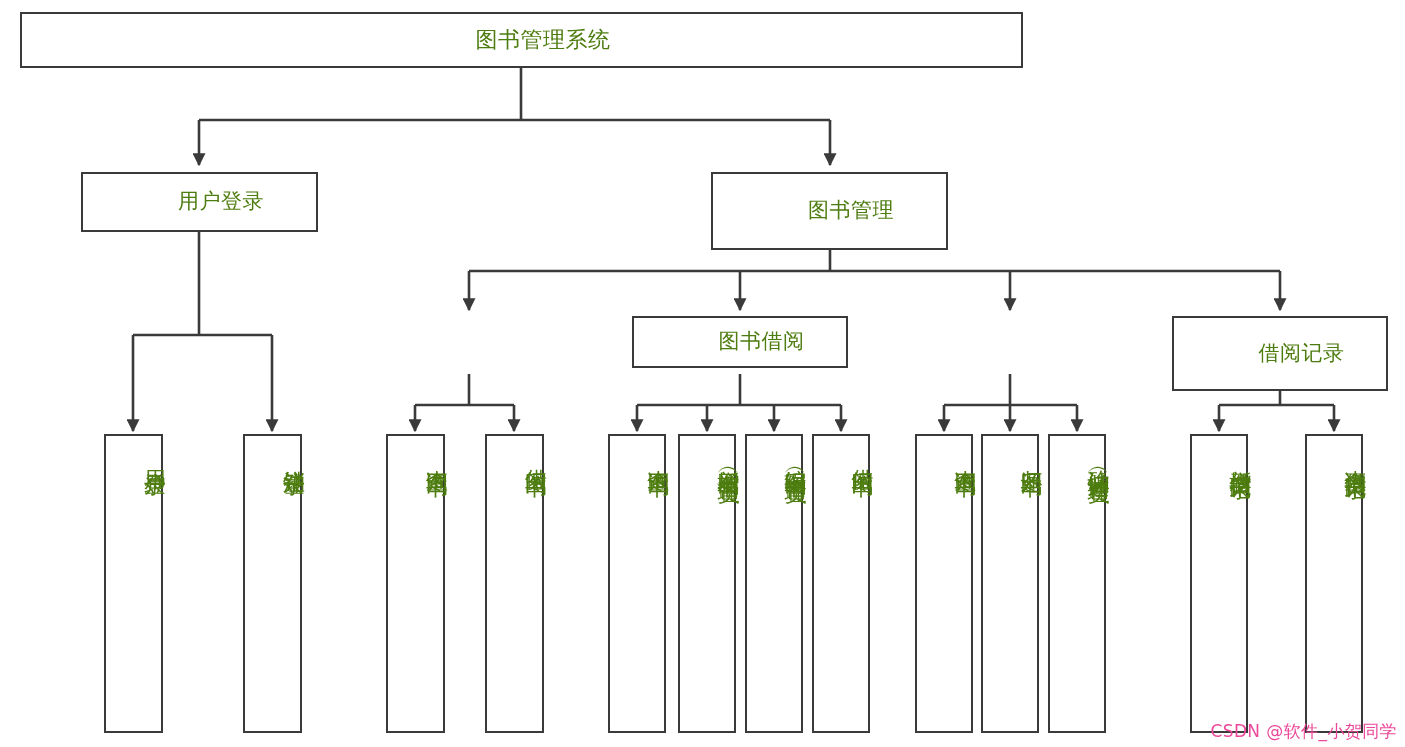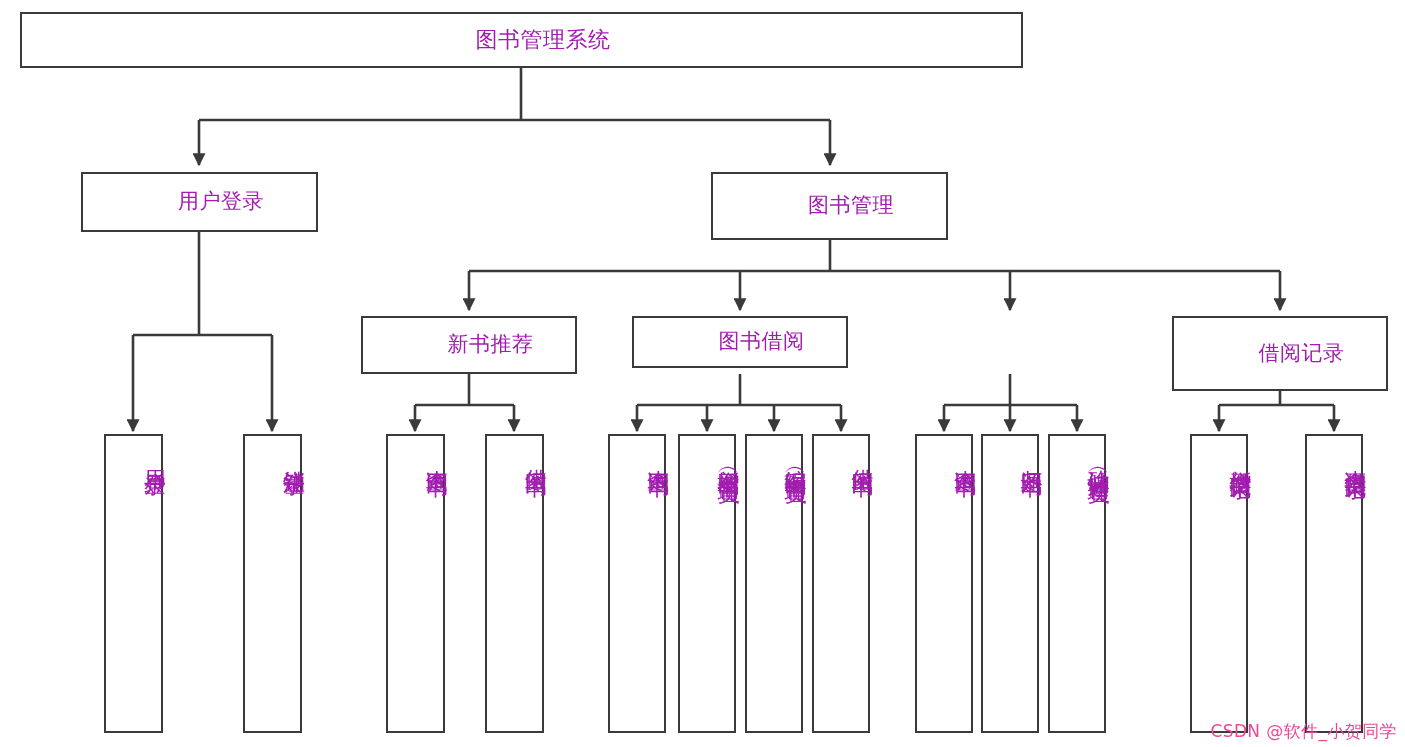--- a/index.html
+++ b/index.html
@@ -22,21 +22,21 @@
     left: 0;
     top: 0;
     width: 1405px;
     height: 747px;
   }
   .node {
     position: absolute;
     box-sizing: border-box;
     border: 2px solid #3a3a3a;
     background: #ffffff;
-    color: #a21caf;
+    color: #4d7c0f;
     display: flex;
     align-items: center;
     justify-content: center;
     text-align: center;
     z-index: 2;
     padding-left: 43px;
   }
   .node .label {
     display: block;
     line-height: 1.12;
@@ -124,27 +124,24 @@
     </g>
   </svg>
 
   <div class="node horiz root" style="left:20px; top:12px; width:1003px; height:56px;">
     <span class="label">图书管理系统</span>
   </div>
 
   <div class="node horiz" style="left:81px; top:172px; width:237px; height:60px;">
     <span class="label">用户登录</span>
   </div>
-  <div class="node horiz" style="left:711px; top:172px; width:237px; height:68px;">
+  <div class="node horiz" style="left:711px; top:172px; width:237px; height:78px;">
     <span class="label">图书管理</span>
   </div>
 
-  <div class="node horiz" style="left:361px; top:316px; width:216px; height:58px;">
-    <span class="label">新书推荐</span>
-  </div>
   <div class="node horiz" style="left:632px; top:316px; width:216px; height:52px;">
     <span class="label">图书借阅</span>
   </div>
   <div class="node horiz" style="left:1172px; top:316px; width:216px; height:75px;">
     <span class="label">借阅记录</span>
   </div>
 
   <div class="node vert" style="left:104px; top:434px; width:59px; height:299px;">
     <span class="label">用户登录</span>
   </div>

